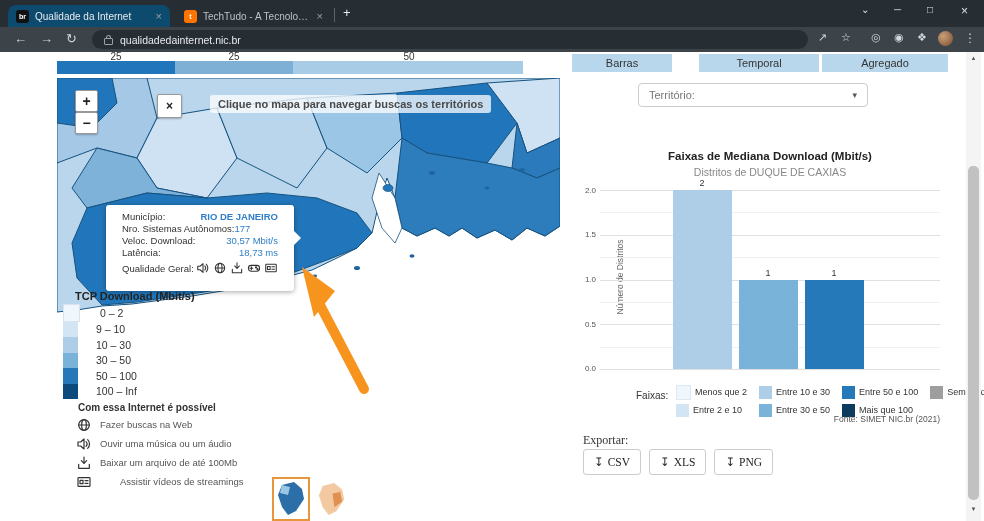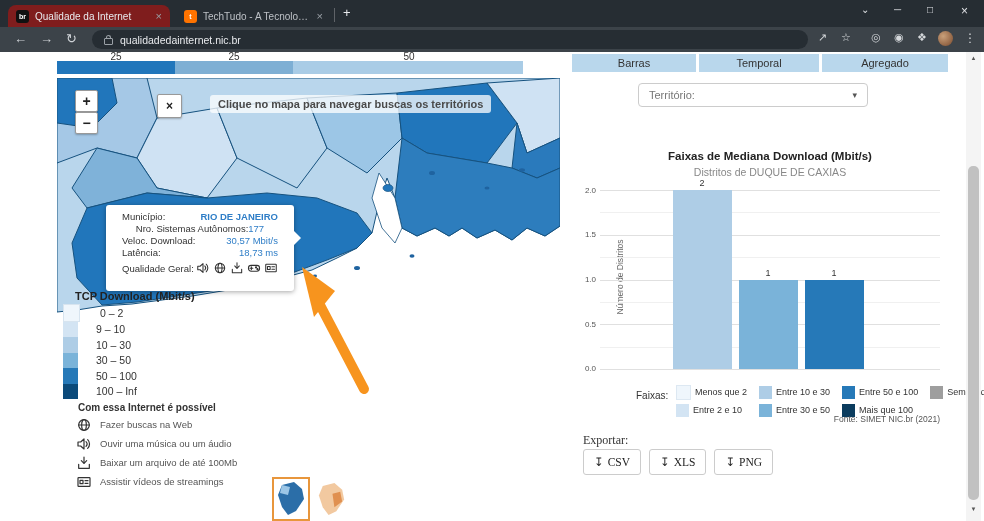--- a/index.html
+++ b/index.html
@@ -3,21 +3,21 @@
 <meta charset="utf-8">
 <style>
   html,body{margin:0;padding:0;background:#fff;}
   #app{position:relative;width:984px;height:521px;overflow:hidden;background:#fff;
        font-family:"Liberation Sans",sans-serif;-webkit-font-smoothing:antialiased;}
   .abs{position:absolute;}
   
   .frame{left:0;top:0;width:984px;height:27px;background:#262d33;}
   .toolbar{left:0;top:27px;width:984px;height:25px;background:#3c4349;}
   .tab{height:22px;top:5px;border-radius:8px 8px 0 0;display:flex;align-items:center;padding:0 8px;box-sizing:border-box;}
-  .tab.active{background:#7f1d1d;color:#e8eaed;}
+  .tab.active{background:#0c4a6e;color:#e8eaed;}
   .tab.inactive{color:#bdc1c6;}
   .tab .title{font-size:10px;white-space:nowrap;overflow:hidden;text-overflow:ellipsis;flex:1;}
   .fav{width:13px;height:13px;border-radius:3px;font-size:7px;font-weight:bold;color:#fff;
        display:flex;align-items:center;justify-content:center;margin-right:6px;flex:none;}
   .tabx{color:#9aa0a6;font-size:11px;margin-left:6px;flex:none;cursor:default;}
   .winbtn{color:#dfe1e5;font-size:10px;top:4px;}
   .navbtn{color:#cfd3d7;font-size:13px;top:31px;}
   .omnibox{left:92px;top:30px;width:716px;height:19px;background:#262d33;border-radius:10px;
            display:flex;align-items:center;color:#e8eaed;font-size:10.5px;padding:0 10px;box-sizing:border-box;}
   .lock{width:7px;height:5px;border:1px solid #9aa0a6;border-radius:1px;position:relative;margin:3px 7px 0 2px;}
@@ -180,21 +180,21 @@
   <div class="abs mapbtn" style="left:75px;top:90px;width:23px;height:22px;">+</div>
   <div class="abs mapbtn" style="left:75px;top:112px;width:23px;height:22px;">−</div>
   <div class="abs mapbtn" style="left:157px;top:94px;width:25px;height:24px;font-size:12px;line-height:22px;">×</div>
   <div class="abs banner" style="left:210px;top:95px;">Clique no mapa para navegar buscas os territórios</div>
 
   <div class="abs tooltip" style="left:106px;top:205px;width:188px;height:86px;padding:6px 16px;box-sizing:border-box;">
     <div style="display:flex;justify-content:space-between;line-height:12px;">
       <span class="tt-label">Município:</span>
       <span class="tt-val" style="font-weight:bold">RIO DE JANEIRO</span>
     </div>
-    <div style="display:flex;justify-content:center;line-height:12px;">
+    <div style="display:flex;justify-content:flex-start;line-height:12px;">
       <span class="tt-label">Nro. Sistemas Autônomos:</span>
       <span class="tt-val">177</span>
     </div>
     <div style="display:flex;justify-content:space-between;line-height:12px;">
       <span class="tt-label">Veloc. Download:</span>
       <span class="tt-val">30,57 Mbit/s</span>
     </div>
     <div style="display:flex;justify-content:space-between;line-height:12px;">
       <span class="tt-label">Latência:</span>
       <span class="tt-val">18,73 ms</span>
@@ -267,42 +267,42 @@
           <use href="#sym-speaker"></use>
         </svg>
         <span class="cap-label" style="margin-left:8px;">Ouvir uma música ou um áudio</span>
       </div>
     <div style="display:flex;align-items:center;height:19px;">
         <svg width="16" height="16" viewBox="0 0 24 24">
           <use href="#sym-download"></use>
         </svg>
         <span class="cap-label" style="margin-left:8px;">Baixar um arquivo de até 100Mb</span>
       </div>
-    <div style="display:flex;align-items:center;height:19px;">
+    <div style="display:flex;align-items:center;height:19px;gap:20px;">
         <svg width="16" height="16" viewBox="0 0 24 24">
           <use href="#sym-card"></use>
         </svg>
         <span class="cap-label" style="margin-left:8px;">Assistir vídeos de streamings</span>
       </div>
   </div>
 
   <div class="abs thumb" style="left:272px;top:477px;width:38px;height:44px;border:2px solid #e8963c;">
     <svg width="34" height="40" viewBox="0 0 34 40">
         <path d="M8,6 L20,3 28,10 30,20 22,32 14,36 8,28 4,16 Z" fill="#2b6ea8"></path>
         <path d="M8,6 L16,8 14,16 6,14 Z" fill="#9cc6e6"></path>
       </svg>
   </div>
   <div class="abs thumb" style="left:315px;top:480px;width:35px;height:41px;">
     <svg width="33" height="39" viewBox="0 0 34 40">
         <path d="M8,6 L20,3 28,10 30,20 22,32 14,36 8,28 4,16 Z" fill="#f2c9a0"></path>
         <path d="M18,14 L26,12 28,22 20,28 Z" fill="#e09050"></path>
       </svg>
   </div>
 
-  <div class="abs ptab" style="left:572px;top:54px;width:124px;">
+  <div class="abs ptab" style="left:572px;top:54px;width:100px;">
       <span>Barras</span>
     </div>
   <div class="abs ptab" style="left:699px;top:54px;width:120px;">
       <span>Temporal</span>
     </div>
   <div class="abs ptab" style="left:822px;top:54px;width:126px;">
       <span>Agregado</span>
     </div>
 
   <div class="abs select" style="left:638px;top:83px;width:230px;height:24px;">

